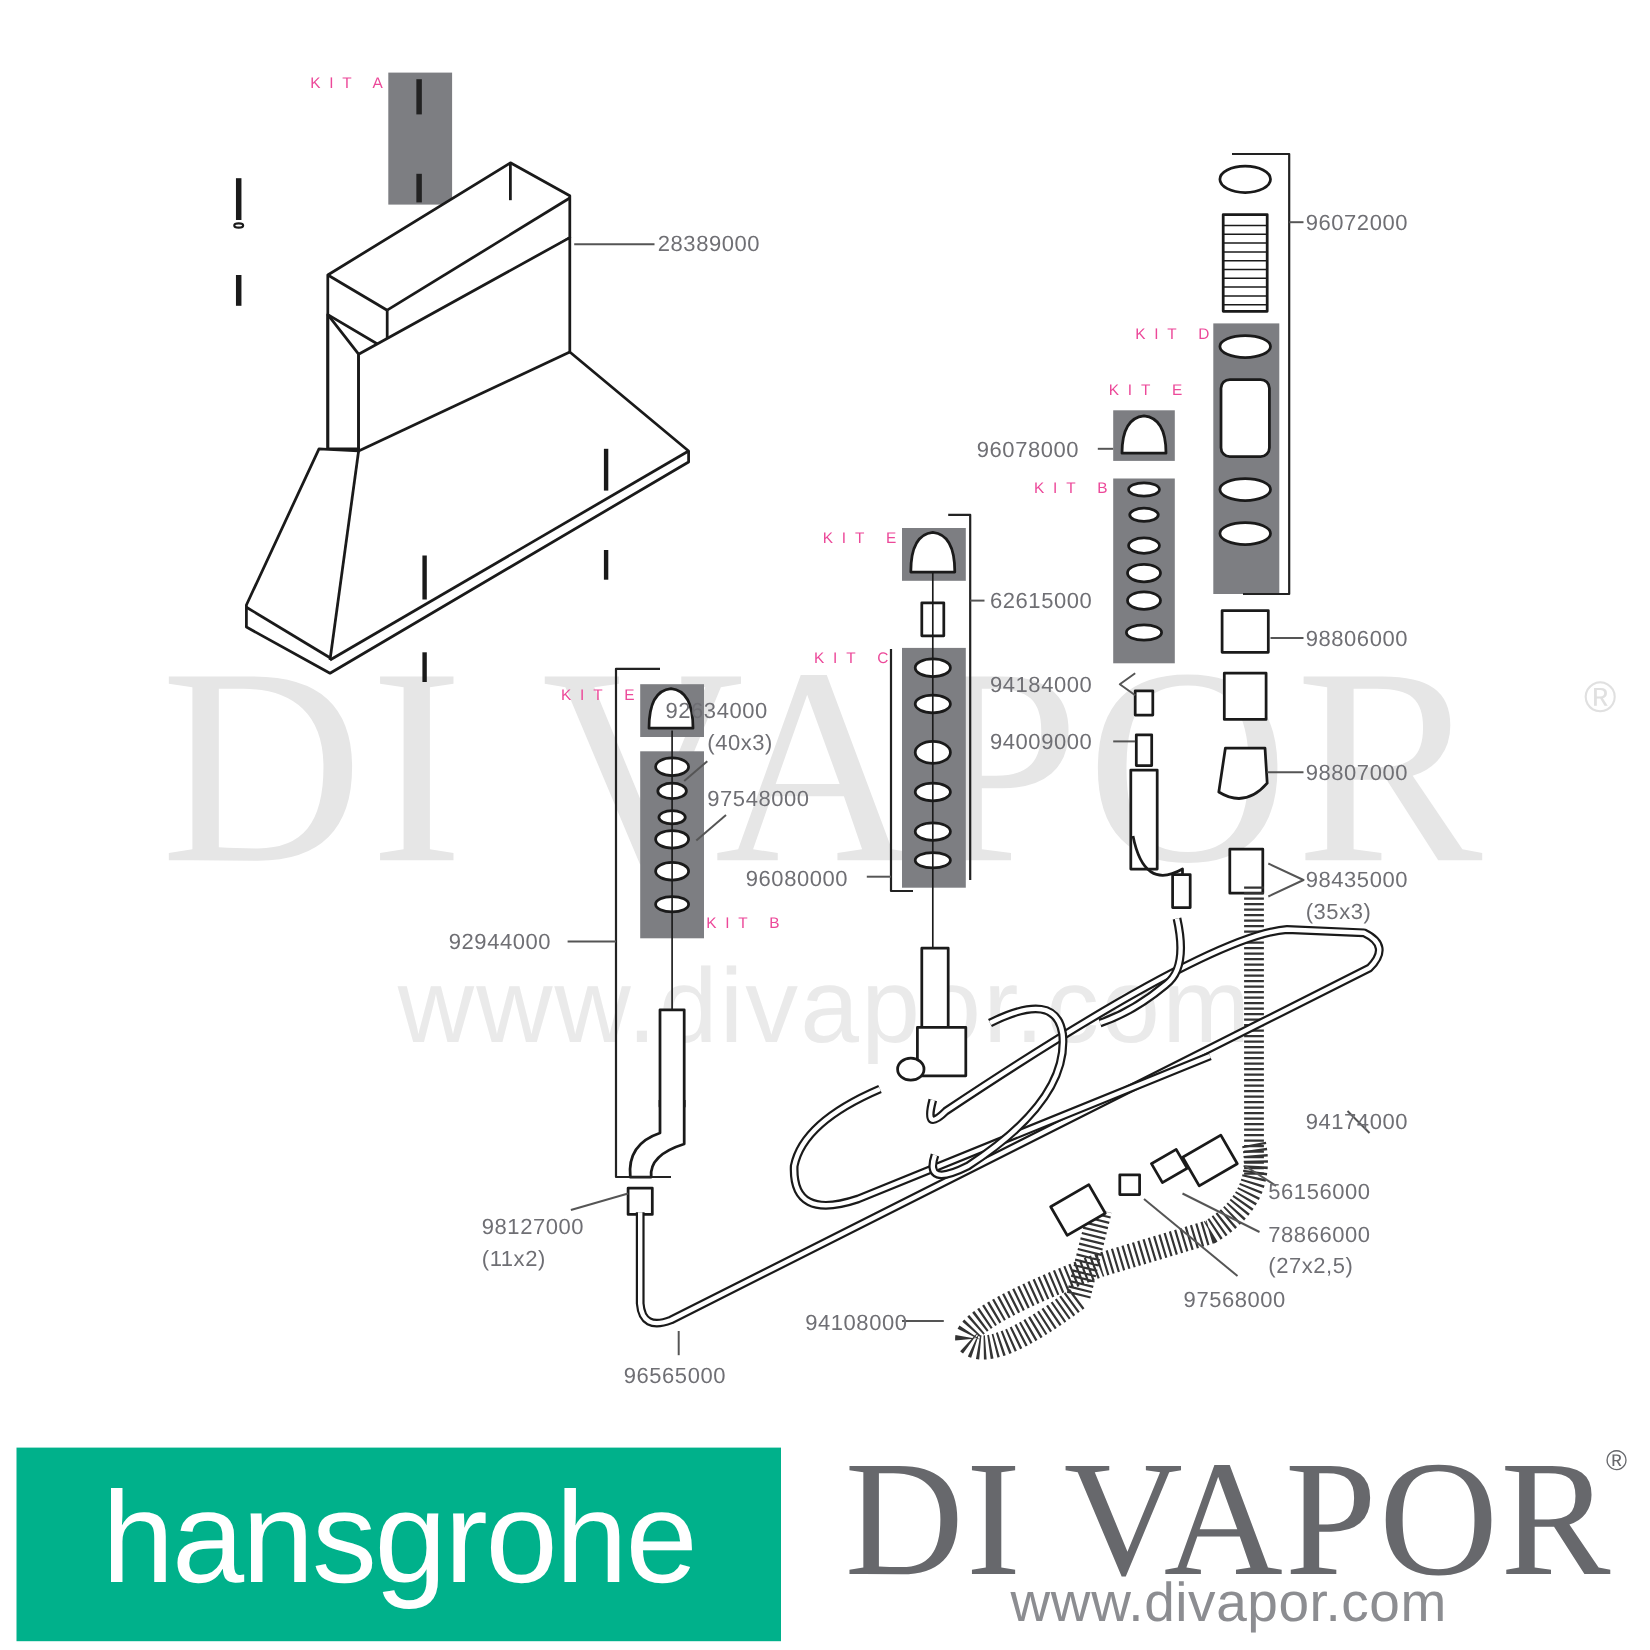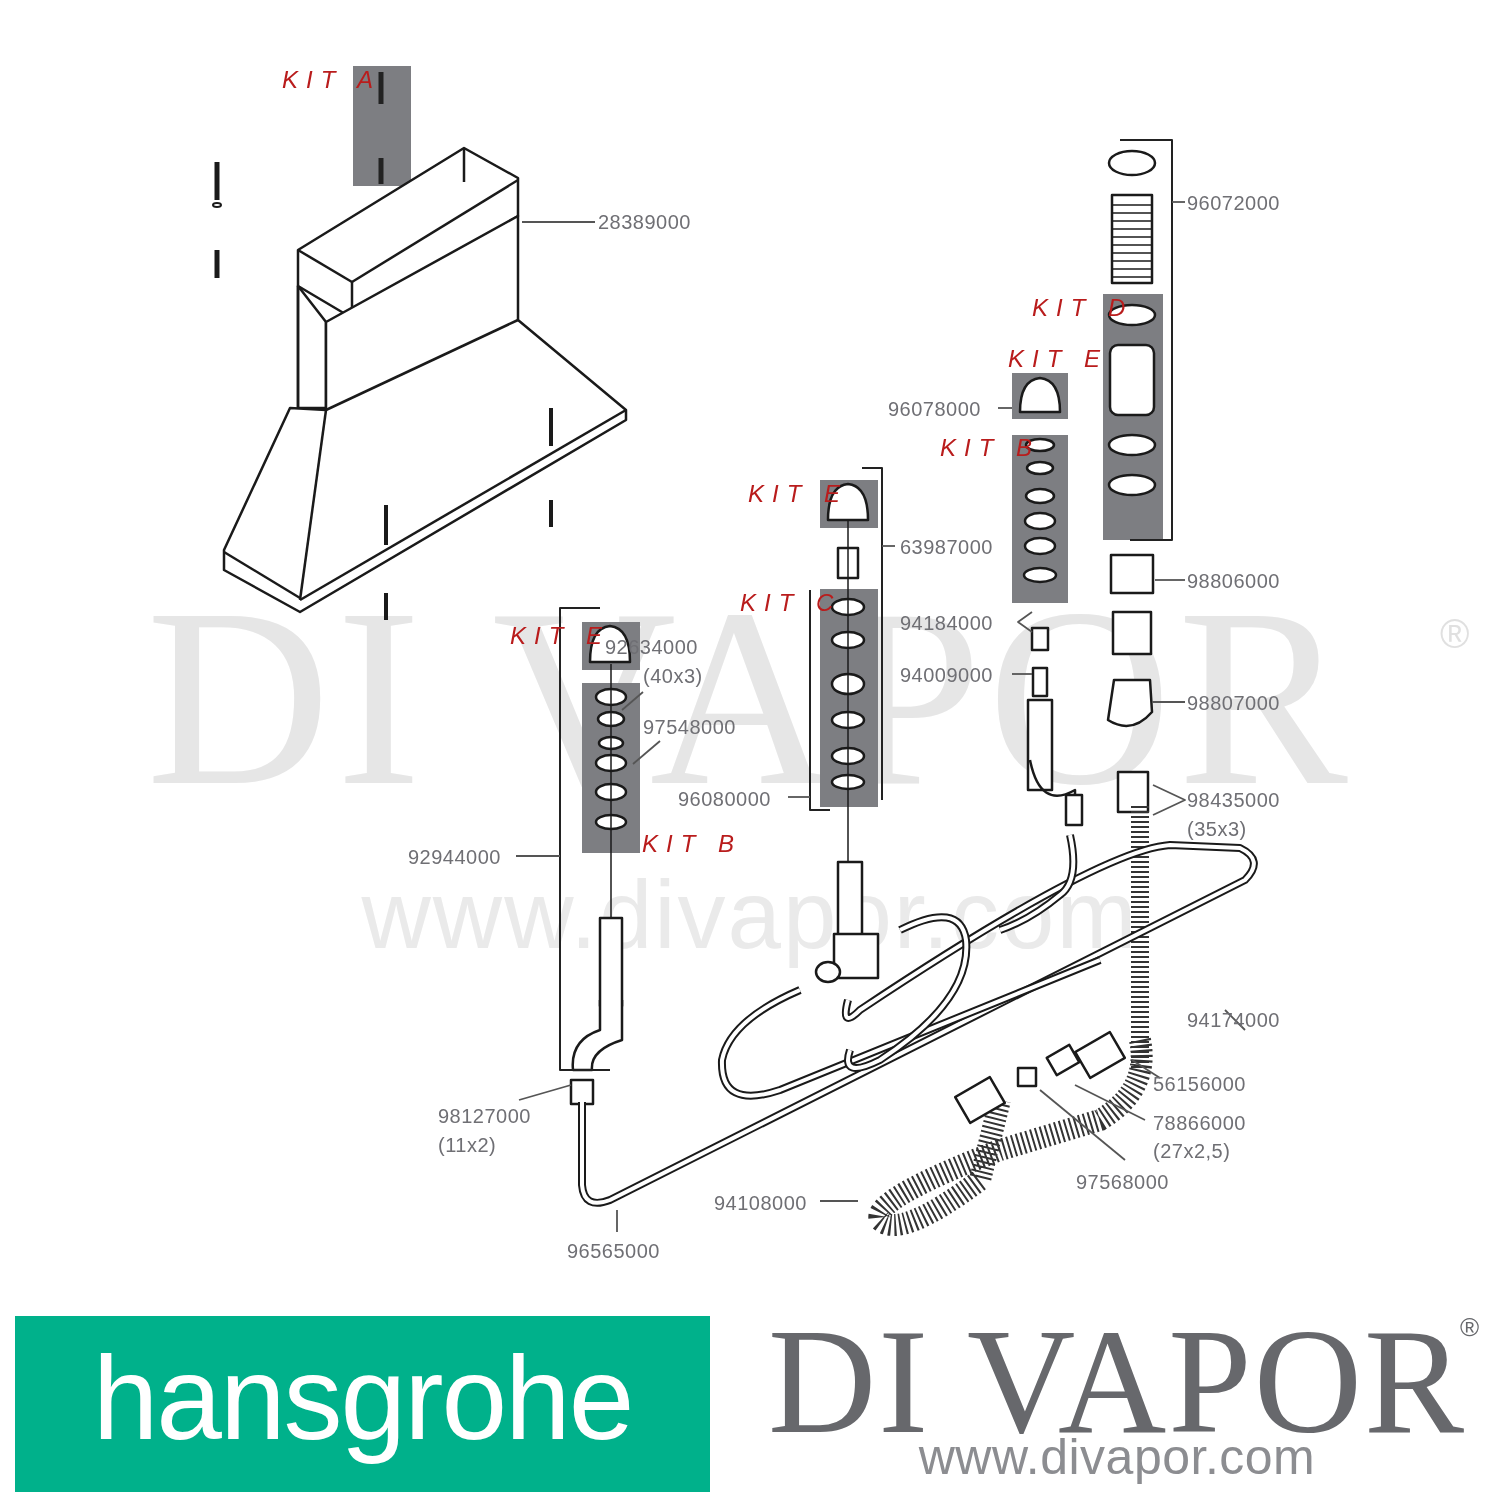--- a/index.html
+++ b/index.html
@@ -3,21 +3,21 @@
 <meta charset="utf-8">
 <style>
   html, body { margin:0; padding:0; background:#ffffff; }
   body { width:1500px; height:1500px; position:relative; overflow:hidden; font-family:"DejaVu Sans", sans-serif; }
   #stage { position:absolute; left:0; top:0; width:1500px; height:1500px; }
   .wm { position:absolute; color:#e6e6e6; pointer-events:none; }
   .wm-main { left:0; top:570px; width:1500px; text-align:center; font-family:"Liberation Serif", serif; font-size:255px; letter-spacing:6px; line-height:1; }
   .wm-reg { position:absolute; left:1440px; top:612px; font-size:40px; color:#e0e0e0; font-family:"Liberation Sans", sans-serif; }
   .wm-url { left:0; top:860px; width:1500px; text-align:center; font-family:"Liberation Sans", sans-serif; font-size:96px; font-weight:300; color:#eaeaea; letter-spacing:2px; }
   .part { position:absolute; font-family:"Liberation Sans", sans-serif; font-size:20px; color:#6f6f74; letter-spacing:0.5px; white-space:nowrap; line-height:1; }
-  .kit { position:absolute; font-family:"Liberation Sans", sans-serif; font-size:24px; color:#b91c1c; letter-spacing:8px; white-space:nowrap; line-height:1;font-style:italic; }
+  .kit { position:absolute; font-family:"Liberation Sans", sans-serif; font-size:14px; color:#ec4899; letter-spacing:8px; white-space:nowrap; line-height:1; }
   .logo-hg { position:absolute; left:15px; top:1316px; width:695px; height:176px; background:#00b18b; }
   .logo-hg span { position:absolute; left:0; top:0; width:100%; height:100%; display:flex; align-items:center; justify-content:center; color:#ffffff; font-family:"Liberation Sans", sans-serif; font-size:118px; letter-spacing:-2px; padding-bottom:12px; box-sizing:border-box; }
   .logo-dv { position:absolute; left:752px; top:1306px; width:730px; text-align:center; color:#67686c; font-family:"Liberation Serif", serif; font-size:150px; line-height:1; letter-spacing:2px; }
   .logo-dv-reg { position:absolute; left:1460px; top:1312px; color:#67686c; font-size:26px; font-family:"Liberation Sans", sans-serif; }
   .logo-url { position:absolute; left:752px; top:1432px; width:730px; text-align:center; color:#8c8d91; font-family:"Liberation Sans", sans-serif; font-size:50px; line-height:1; letter-spacing:0.5px; }
 </style>
 </head>
 <body>
 
 <div id="stage">
@@ -185,40 +185,40 @@
   <div class="kit" style="left:1008px;top:347px">KIT E</div>
   <div class="kit" style="left:940px;top:436px">KIT B</div>
   <div class="kit" style="left:748px;top:482px">KIT E</div>
   <div class="kit" style="left:740px;top:591px">KIT C</div>
   <div class="kit" style="left:510px;top:624px">KIT E</div>
   <div class="kit" style="left:642px;top:832px">KIT B</div>
 
   <div class="part" style="left:598px;top:212px">28389000</div>
   <div class="part" style="left:1187px;top:193px">96072000</div>
   <div class="part" style="left:888px;top:399px">96078000</div>
-  <div class="part" style="left:900px;top:537px">63987000</div>
+  <div class="part" style="left:900px;top:537px">62615000</div>
   <div class="part" style="left:1187px;top:571px">98806000</div>
   <div class="part" style="left:900px;top:613px">94184000</div>
   <div class="part" style="left:605px;top:637px">92634000</div>
   <div class="part" style="left:643px;top:666px">(40x3)</div>
   <div class="part" style="left:900px;top:665px">94009000</div>
   <div class="part" style="left:1187px;top:693px">98807000</div>
   <div class="part" style="left:643px;top:717px">97548000</div>
   <div class="part" style="left:678px;top:789px">96080000</div>
   <div class="part" style="left:1187px;top:790px">98435000</div>
   <div class="part" style="left:1187px;top:819px">(35x3)</div>
   <div class="part" style="left:408px;top:847px">92944000</div>
   <div class="part" style="left:1187px;top:1010px">94174000</div>
   <div class="part" style="left:1153px;top:1074px">56156000</div>
   <div class="part" style="left:438px;top:1106px">98127000</div>
   <div class="part" style="left:438px;top:1135px">(11x2)</div>
   <div class="part" style="left:1153px;top:1113px">78866000</div>
   <div class="part" style="left:1153px;top:1141px">(27x2,5)</div>
   <div class="part" style="left:1076px;top:1172px">97568000</div>
-  <div class="part" style="left:714px;top:1193px">94108000</div>
+  <div class="part" style="left:732px;top:1193px">94108000</div>
   <div class="part" style="left:567px;top:1241px">96565000</div>
 
   <div class="logo-hg">
     <span>hansgrohe</span>
   </div>
   <div class="logo-dv">DI VAPOR</div>
   <div class="logo-dv-reg">®</div>
   <div class="logo-url">www.divapor.com</div>
 </div>
 

